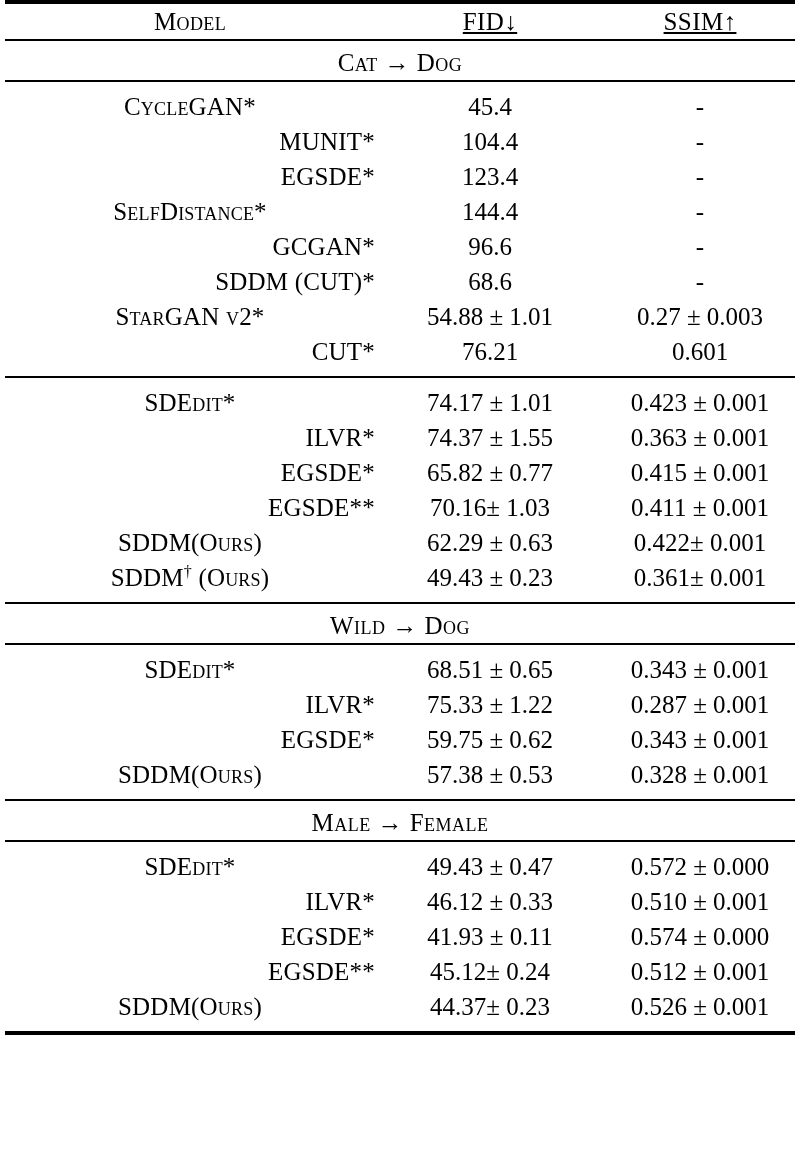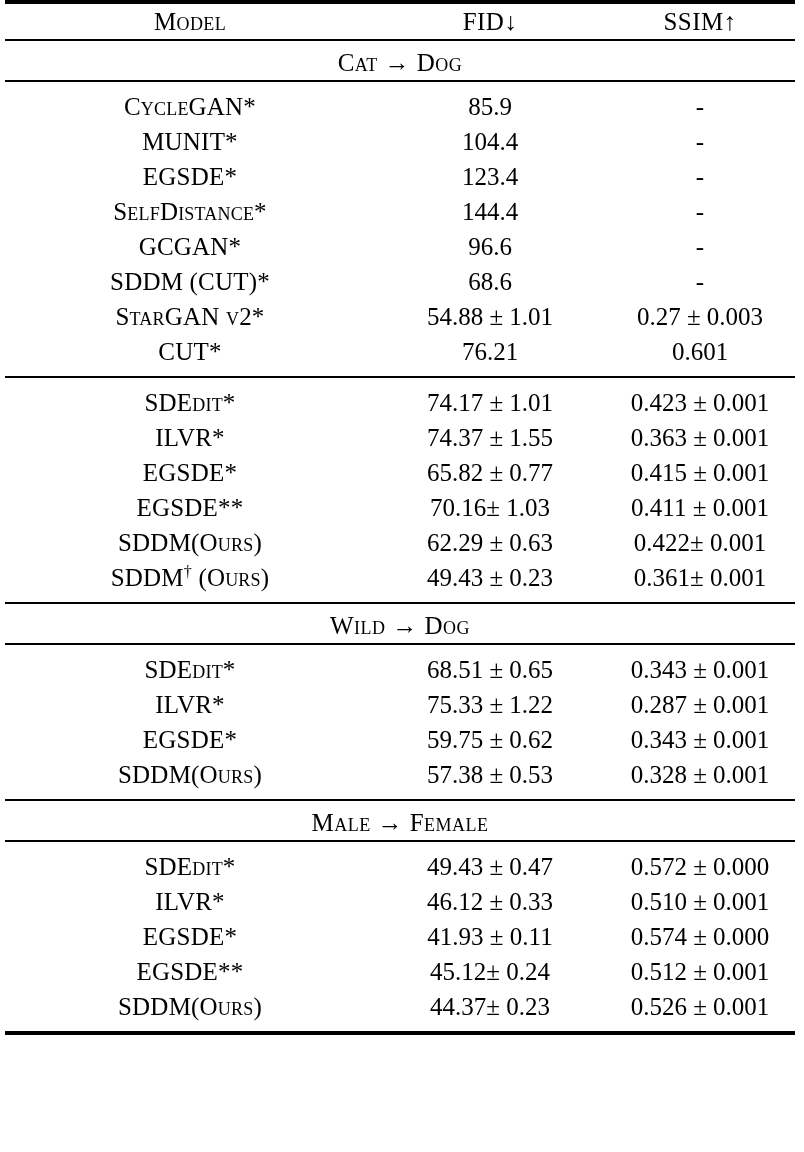--- a/index.html
+++ b/index.html
@@ -84,40 +84,42 @@
   
   .hdr-cell {
     font-size: 26px;
     line-height: 44px;
     height: 44px;
     font-variant: small-caps;
     letter-spacing: 0.4px;
   }
   .hdr-plain {
     font-variant: normal;
+    text-decoration: underline;
   }
 
   
   .section-head {
     font-variant: small-caps;
     font-size: 26px;
     line-height: 44px;
     height: 44px;
     letter-spacing: 0.5px;
   }
 
   
   .model-name {
     font-variant: small-caps;
     font-size: 26px;
     letter-spacing: 0.2px;
   }
   
   .model-name.plain {
     font-variant: normal;
+    text-align: right;
   }
 
   .val {
     font-size: 25px;
   }
   .bold {
     font-weight: bold;
   }
   sup.dag {
     font-size: 16px;
@@ -154,21 +156,21 @@
           <td colspan="3" class="section-head">Cat → Dog</td>
         </tr>
         <tr class="rule-mid">
           <td colspan="3"></td>
         </tr>
         <tr class="spacer-sm">
           <td colspan="3"></td>
         </tr>
         <tr>
           <td class="model-name">CycleGAN*</td>
-          <td class="val">85.9</td>
+          <td class="val">45.4</td>
           <td class="val">-</td>
         </tr>
         <tr>
           <td class="model-name plain">MUNIT*</td>
           <td class="val">104.4</td>
           <td class="val">-</td>
         </tr>
         <tr>
           <td class="model-name plain">EGSDE*</td>
           <td class="val">123.4</td>

